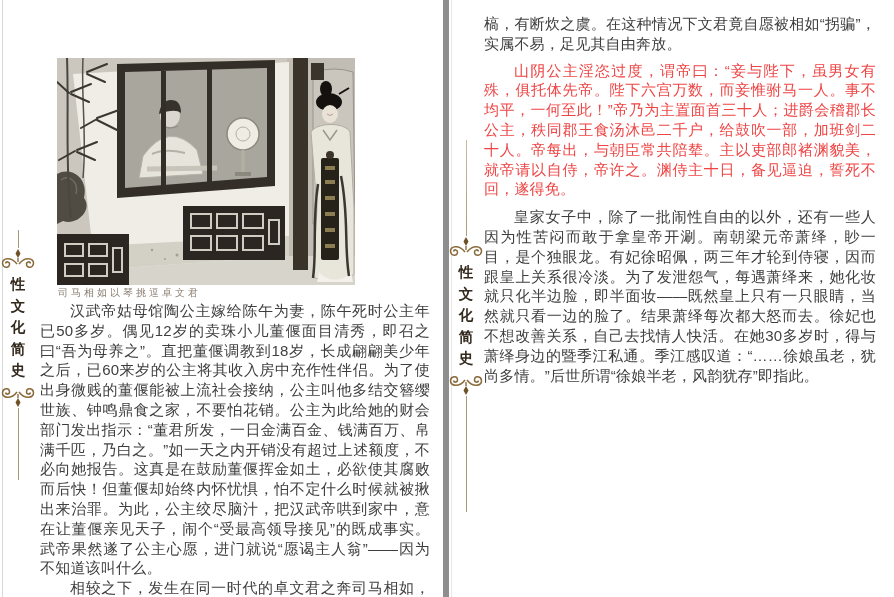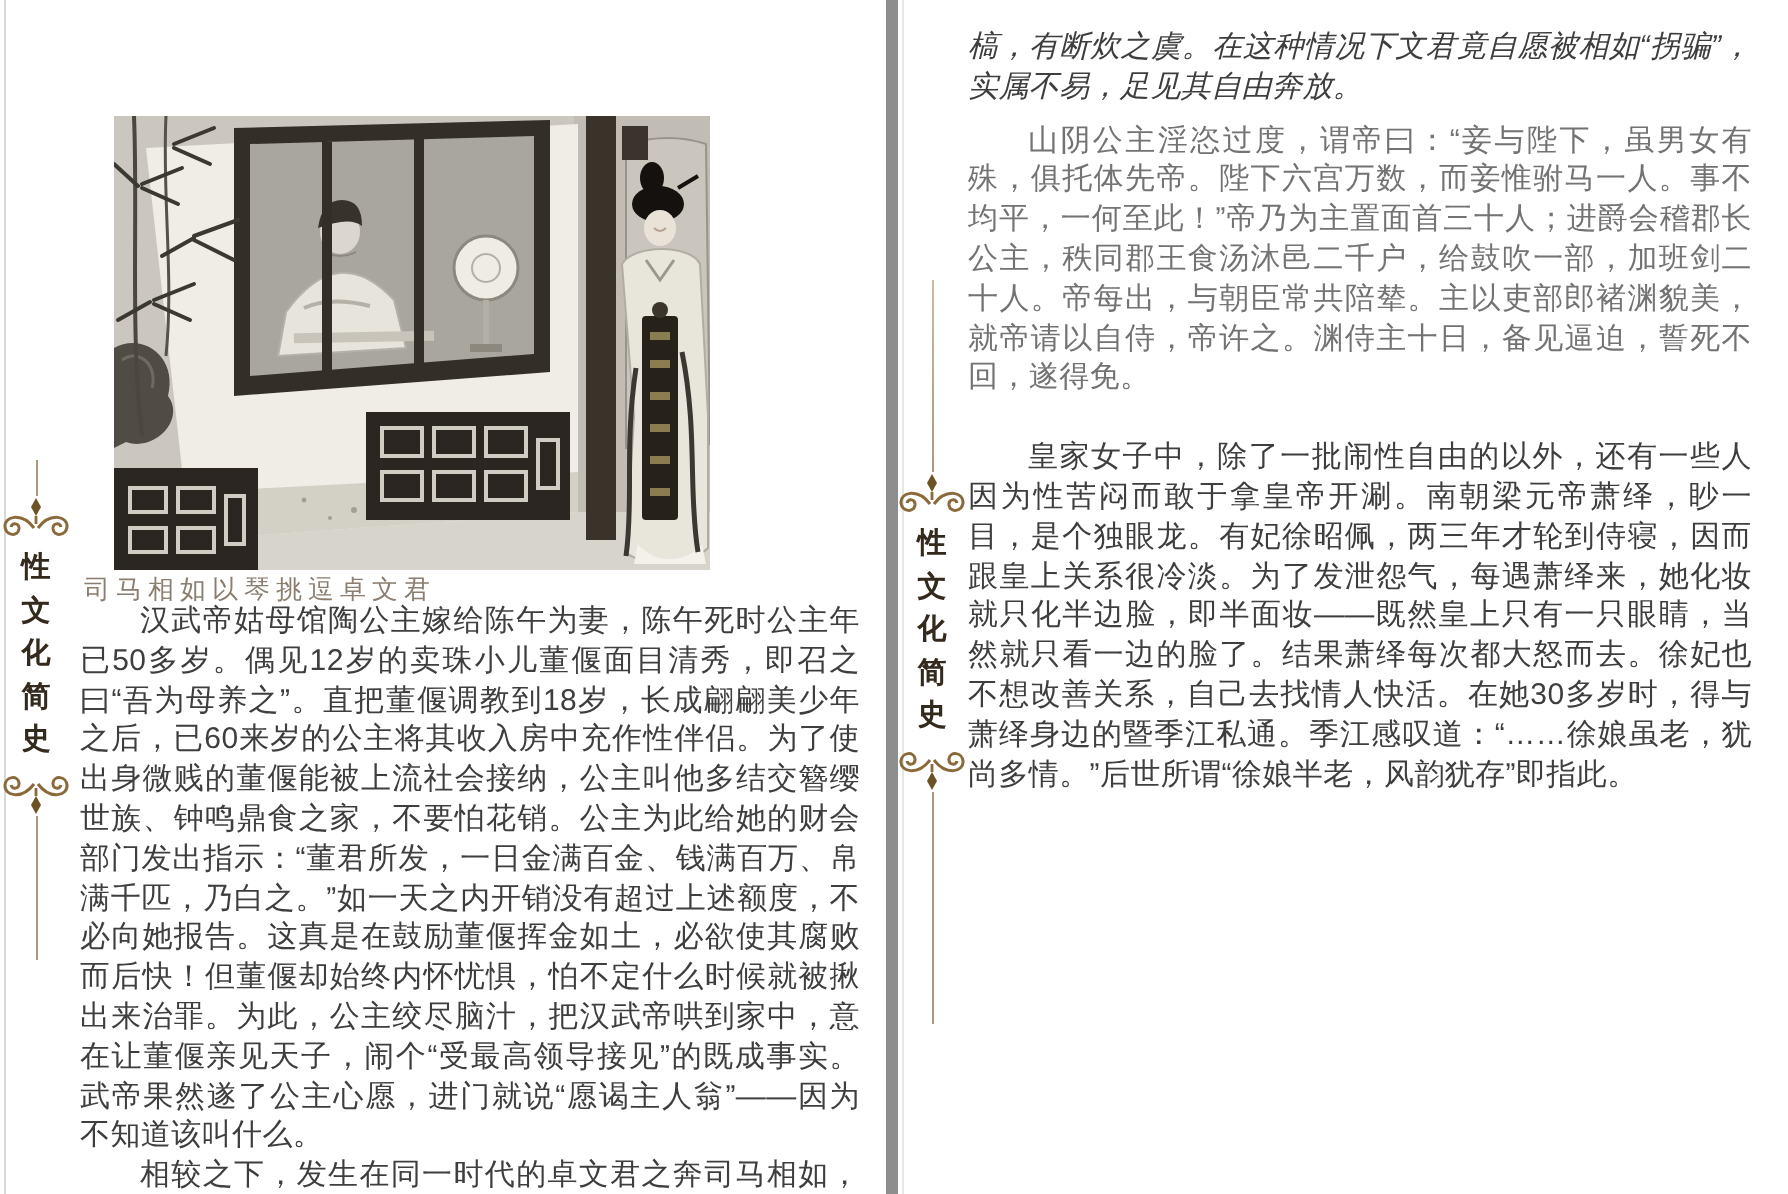--- a/index.html
+++ b/index.html
@@ -10,28 +10,28 @@
   }
   .edge-line { position:absolute; top:0; bottom:0; width:1px; background:#d8d8d8; }
   .spine { position:absolute; top:0; bottom:0; left:443px; width:6px; background:#8e8e8e; }
   .page-edge-highlight { position:absolute; top:0; bottom:0; left:451px; width:1px; background:#e9e5e1; }
 
   .text-col {
     position:absolute; text-align:justify; color:#3e3e3e;
     font-size:15px; line-height:19.8px; letter-spacing:0.2px;
   }
   .text-col p { text-indent:2em; }
-  .text-col p.no-indent { text-indent:0;font-style:italic; }
-  .text-col p.quote { color:#737373; margin:7px 0 20px 0; }
+  .text-col p.no-indent { text-indent:0; }
+  .text-col p.quote { color:#ef4444; margin:7px 0 8px 0; }
 
   .illustration { position:absolute; left:57px; top:58px; width:298px; height:227px; }
   .caption {
-    position:absolute; left:42px; top:286px;
+    position:absolute; left:58px; top:286px;
     font-family:"Liberation Serif","DejaVu Serif",serif;
-    font-size:13px; letter-spacing:3px; color:#8b7d70;
+    font-size:10px; letter-spacing:3px; color:#8b7d70;
   }
 
   .sidebar { position:absolute; width:30px; display:flex; flex-direction:column; align-items:center; }
   .sb-line { width:1px; background:#ab9a79; }
   .sb-line.fade { background:linear-gradient(#c9bca2,#ab9a79); }
   .sb-chars {
     display:flex; flex-direction:column; align-items:center;
     font-family:"Liberation Serif","DejaVu Serif",serif; font-weight:bold;
     font-size:14.5px; line-height:21.5px; color:#33291d; margin:2px 0;
   }

